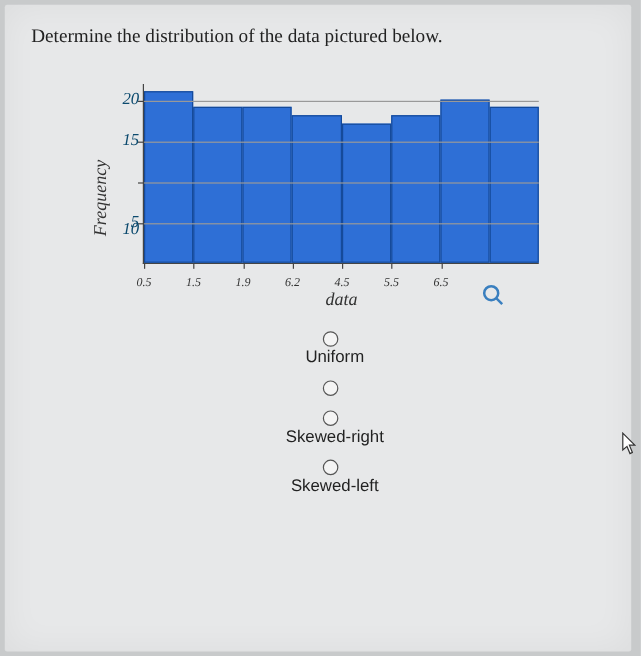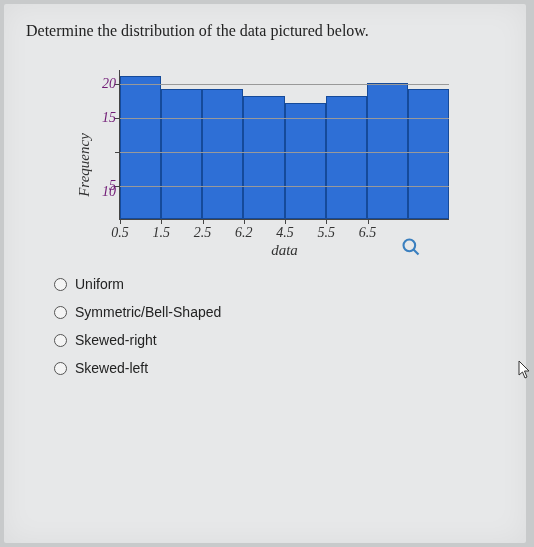--- a/index.html
+++ b/index.html
@@ -55,21 +55,21 @@
     width: 100%;
     border-top: 1px solid #999;
   }
   .tick-y {
     position: absolute;
     left: -32px;
     width: 28px;
     text-align: right;
     font-size: 14px;
     font-style: italic;
-    color: #701a75;
+    color: #0c4a6e;
     transform: translateY(-50%);
   }
   .tick-y-mark {
     position: absolute;
     left: -5px;
     width: 5px;
     border-top: 1.5px solid #444;
   }
   .bars {
     position: absolute;
@@ -82,21 +82,21 @@
   }
   .bar {
     flex: 1;
     background: #2e6fd6;
     border: 1px solid #154a9a;
     margin: 0;
   }
   .tick-x {
     position: absolute;
     bottom: -22px;
-    font-size: 14px;
+    font-size: 10px;
     font-style: italic;
     color: #333;
     transform: translateX(-50%);
   }
   .tick-x-mark {
     position: absolute;
     bottom: -5px;
     height: 5px;
     border-left: 1.5px solid #444;
   }
@@ -123,20 +123,21 @@
   }
   .options {
     margin-left: 28px;
     font-family: Verdana, Geneva, sans-serif;
   }
   .opt {
     display: flex;
     align-items: center;
     margin-bottom: 12px;
     cursor: pointer;
+    flex-direction: column;
   }
   .radio {
     width: 13px;
     height: 13px;
     border: 1.5px solid #555;
     border-radius: 50%;
     margin-right: 8px;
     background: #f4f4f4;
     flex-shrink: 0;
   }
@@ -182,21 +183,21 @@
           <div class="grid-line" style="top: 13.6364px;"></div>
           <div class="tick-y-mark" style="top: 13.6364px;"></div>
           <div class="tick-y" style="top: 13.6364px;">20</div>
         </div>
       <div id="xticks">
           <div class="tick-x-mark" style="left: 0px;"></div>
           <div class="tick-x" style="left: 0px;">0.5</div>
           <div class="tick-x-mark" style="left: 41.25px;"></div>
           <div class="tick-x" style="left: 41.25px;">1.5</div>
           <div class="tick-x-mark" style="left: 82.5px;"></div>
-          <div class="tick-x" style="left: 82.5px;">2.5</div>
+          <div class="tick-x" style="left: 82.5px;">1.9</div>
           <div class="tick-x-mark" style="left: 123.75px;"></div>
           <div class="tick-x" style="left: 123.75px;">6.2</div>
           <div class="tick-x-mark" style="left: 165px;"></div>
           <div class="tick-x" style="left: 165px;">4.5</div>
           <div class="tick-x-mark" style="left: 206.25px;"></div>
           <div class="tick-x" style="left: 206.25px;">5.5</div>
           <div class="tick-x-mark" style="left: 247.5px;"></div>
           <div class="tick-x" style="left: 247.5px;">6.5</div>
         </div>
       <div class="xlabel">data</div>
@@ -210,21 +211,20 @@
   </div>
 
 
   <div class="options">
     <div class="opt">
       <span class="radio"></span>
       <span class="opt-label">Uniform</span>
     </div>
     <div class="opt">
       <span class="radio"></span>
-      <span class="opt-label">Symmetric/Bell-Shaped</span>
     </div>
     <div class="opt">
       <span class="radio"></span>
       <span class="opt-label">Skewed-right</span>
     </div>
     <div class="opt">
       <span class="radio"></span>
       <span class="opt-label">Skewed-left</span>
     </div>
   </div>

